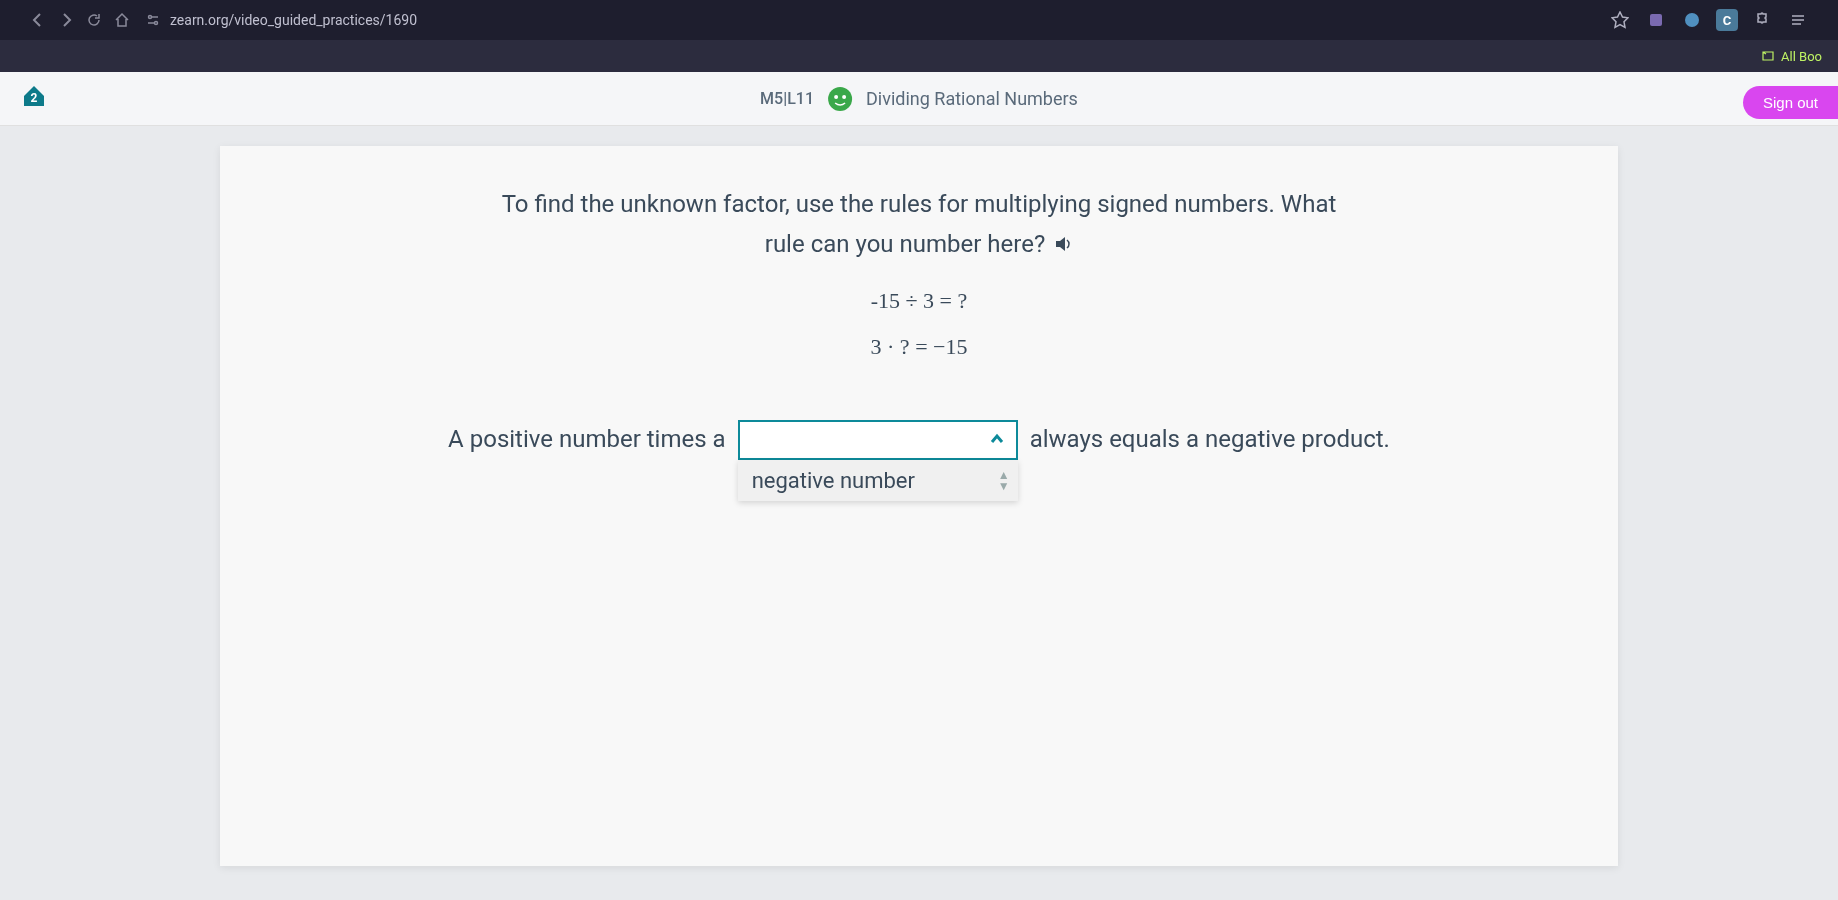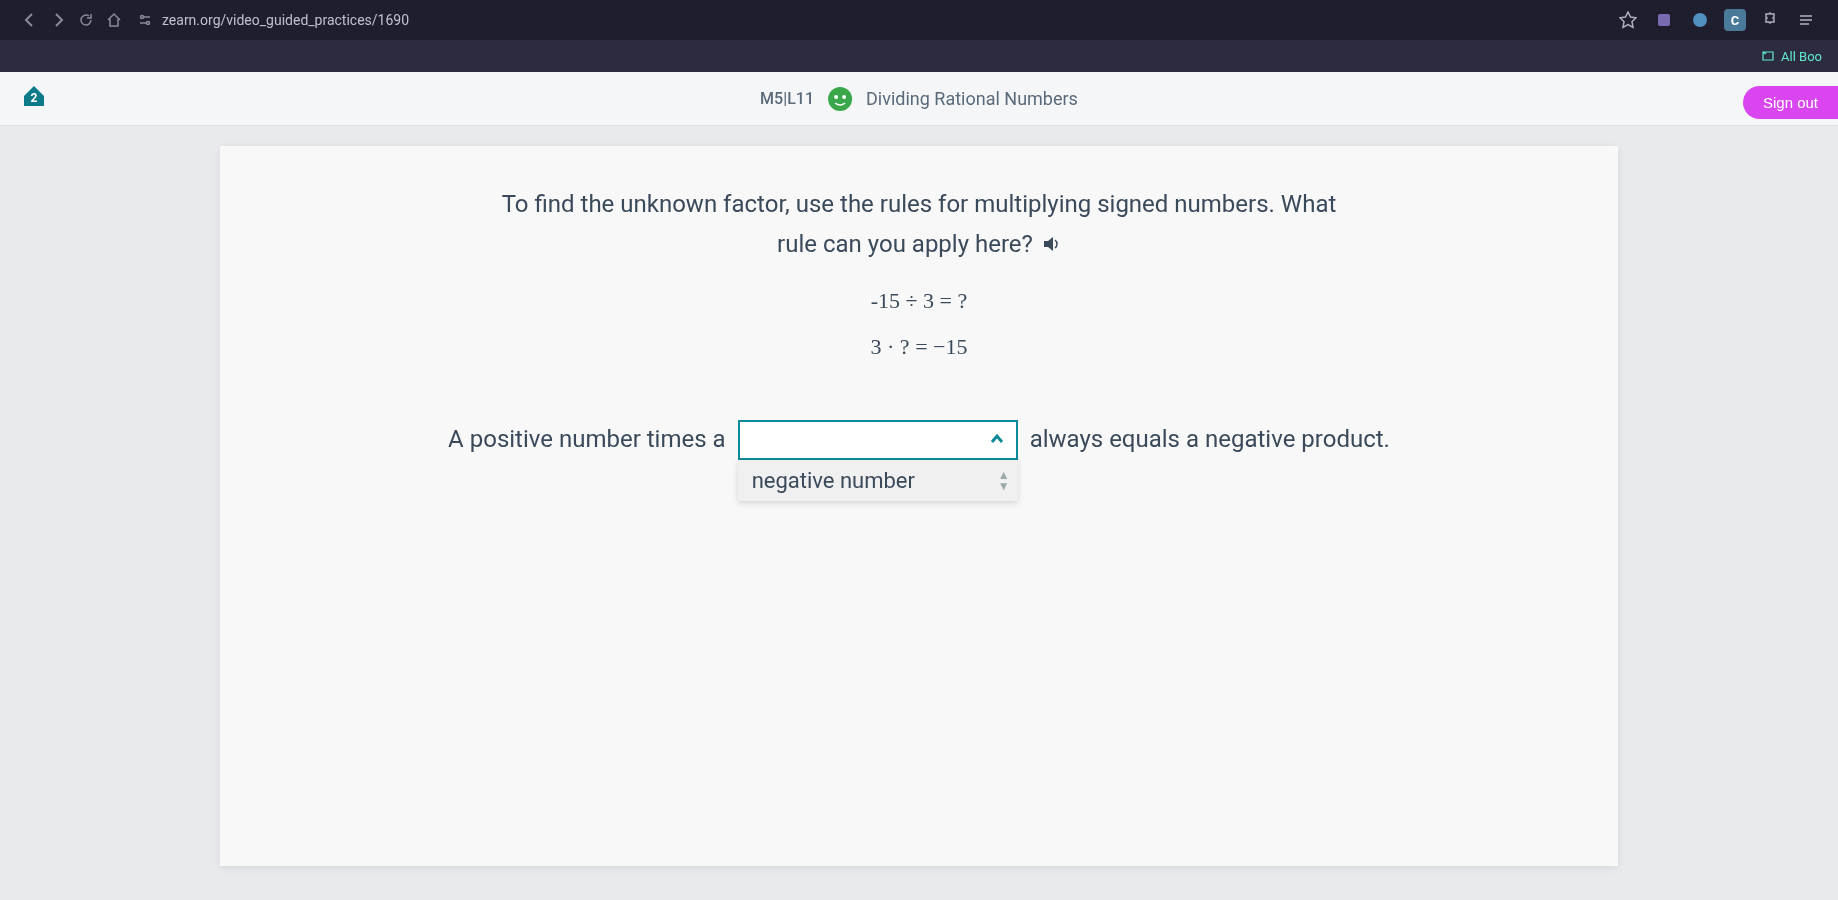--- a/index.html
+++ b/index.html
@@ -12,21 +12,21 @@
       background: #2a2a3a;
       width: 1838px;
       height: 900px;
       overflow: hidden;
     }
     .browser-bar {
       background: #1e1e2e;
       height: 40px;
       display: flex;
       align-items: center;
-      padding: 0 20px;
+      padding: 0 28px;
       gap: 12px;
       color: #b0b0c0;
     }
     .browser-nav {
       display: flex;
       gap: 8px;
       align-items: center;
     }
     .nav-icon {
       width: 20px;
@@ -84,21 +84,21 @@
     }
     .bookmarks-bar {
       background: #2c2c3e;
       height: 32px;
       display: flex;
       justify-content: flex-end;
       align-items: center;
       padding: 0 16px;
     }
     .bookmark-item {
-      color: #5eead4;
+      color: #bef264;
       font-size: 13px;
       display: flex;
       align-items: center;
       gap: 6px;
       cursor: pointer;
     }
     .app-container {
       background: #e8eaed;
       height: calc(100% - 72px);
       position: relative;
@@ -354,21 +354,21 @@
           </svg>
       </span>
       <span class="lesson-title">Dividing Rational Numbers</span>
     </div>
     <button class="sign-out-btn">Sign out</button>
   </div>
 
   <div class="content-area">
     <div class="prompt-text">To find the unknown factor, use the rules for multiplying signed numbers. What</div>
     <div class="prompt-line2">
-      <span>rule can you apply here?</span>
+      <span>rule can you number here?</span>
       <span class="audio-icon">
         <svg width="20" height="20" viewBox="0 0 20 20" fill="#3a4a5a">
             <path d="M3 7v6h4l5 4V3L7 7H3z"></path>
             <path d="M14 6a5 5 0 0 1 0 8" stroke="#3a4a5a" stroke-width="1.5" fill="none"></path>
           </svg>
       </span>
     </div>
     <div class="equation">-15 ÷ 3 = ?</div>
     <div class="equation">3 · ? = −15</div>
 

